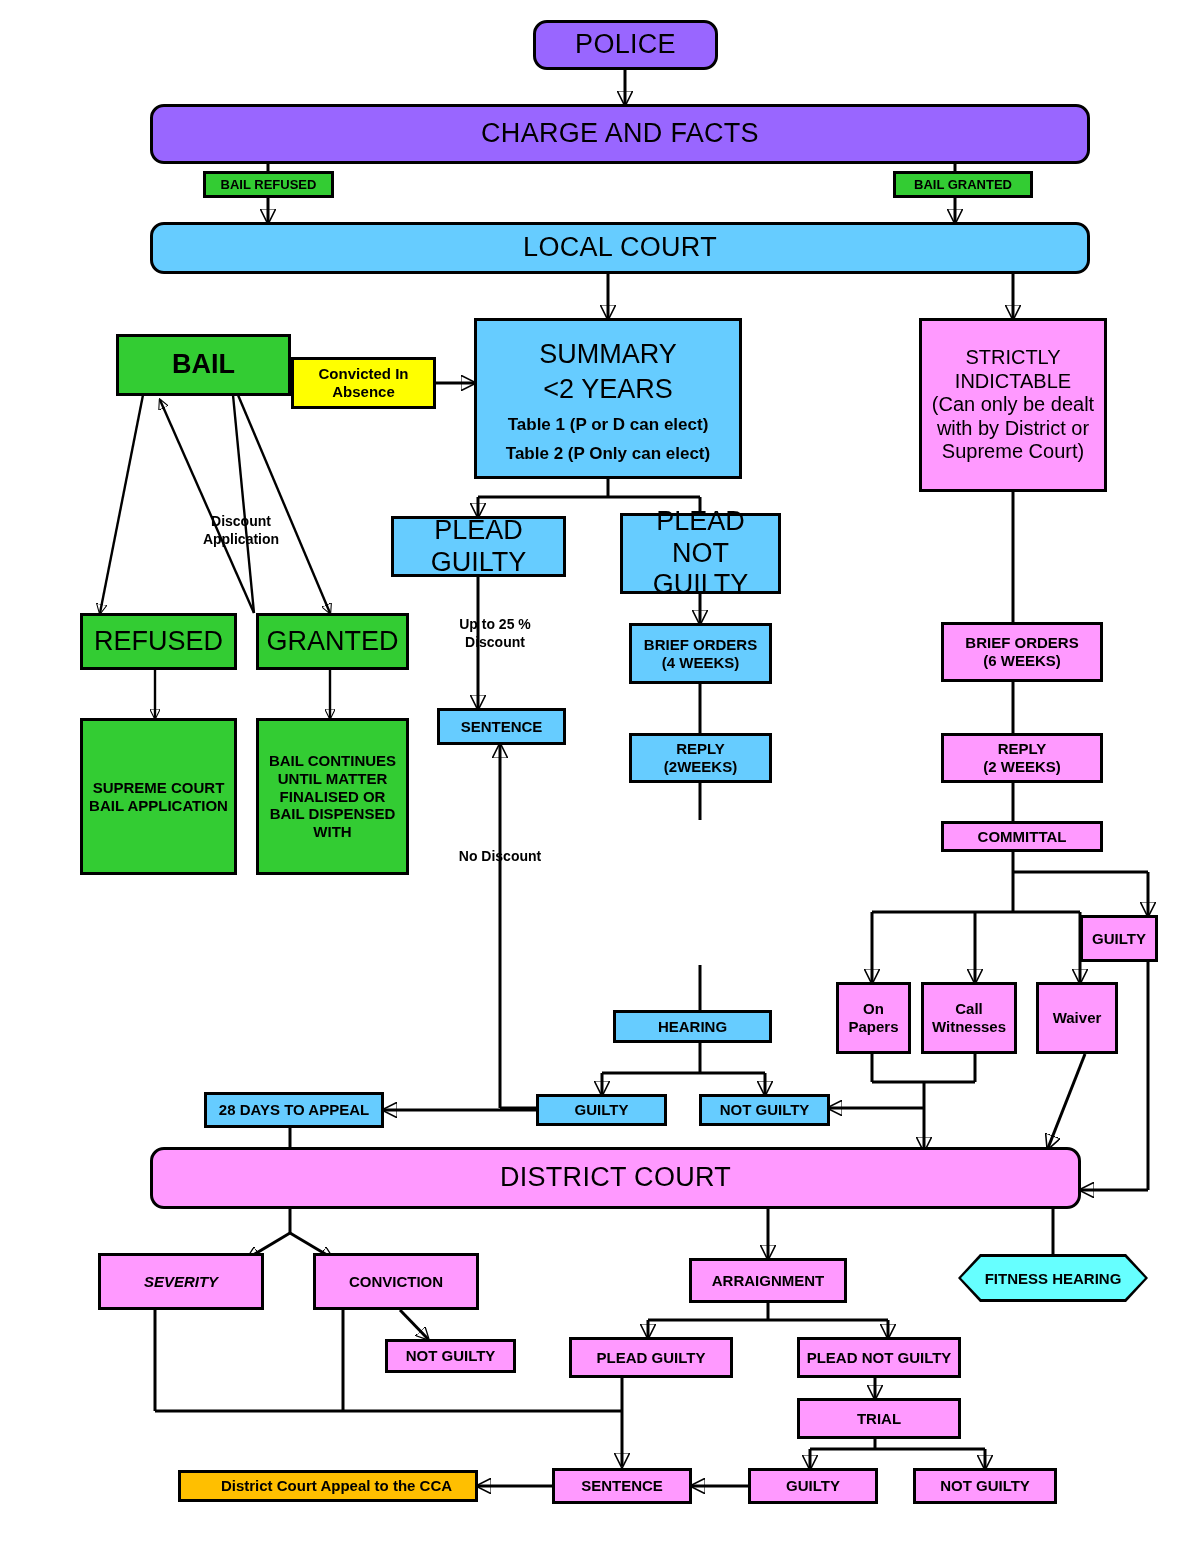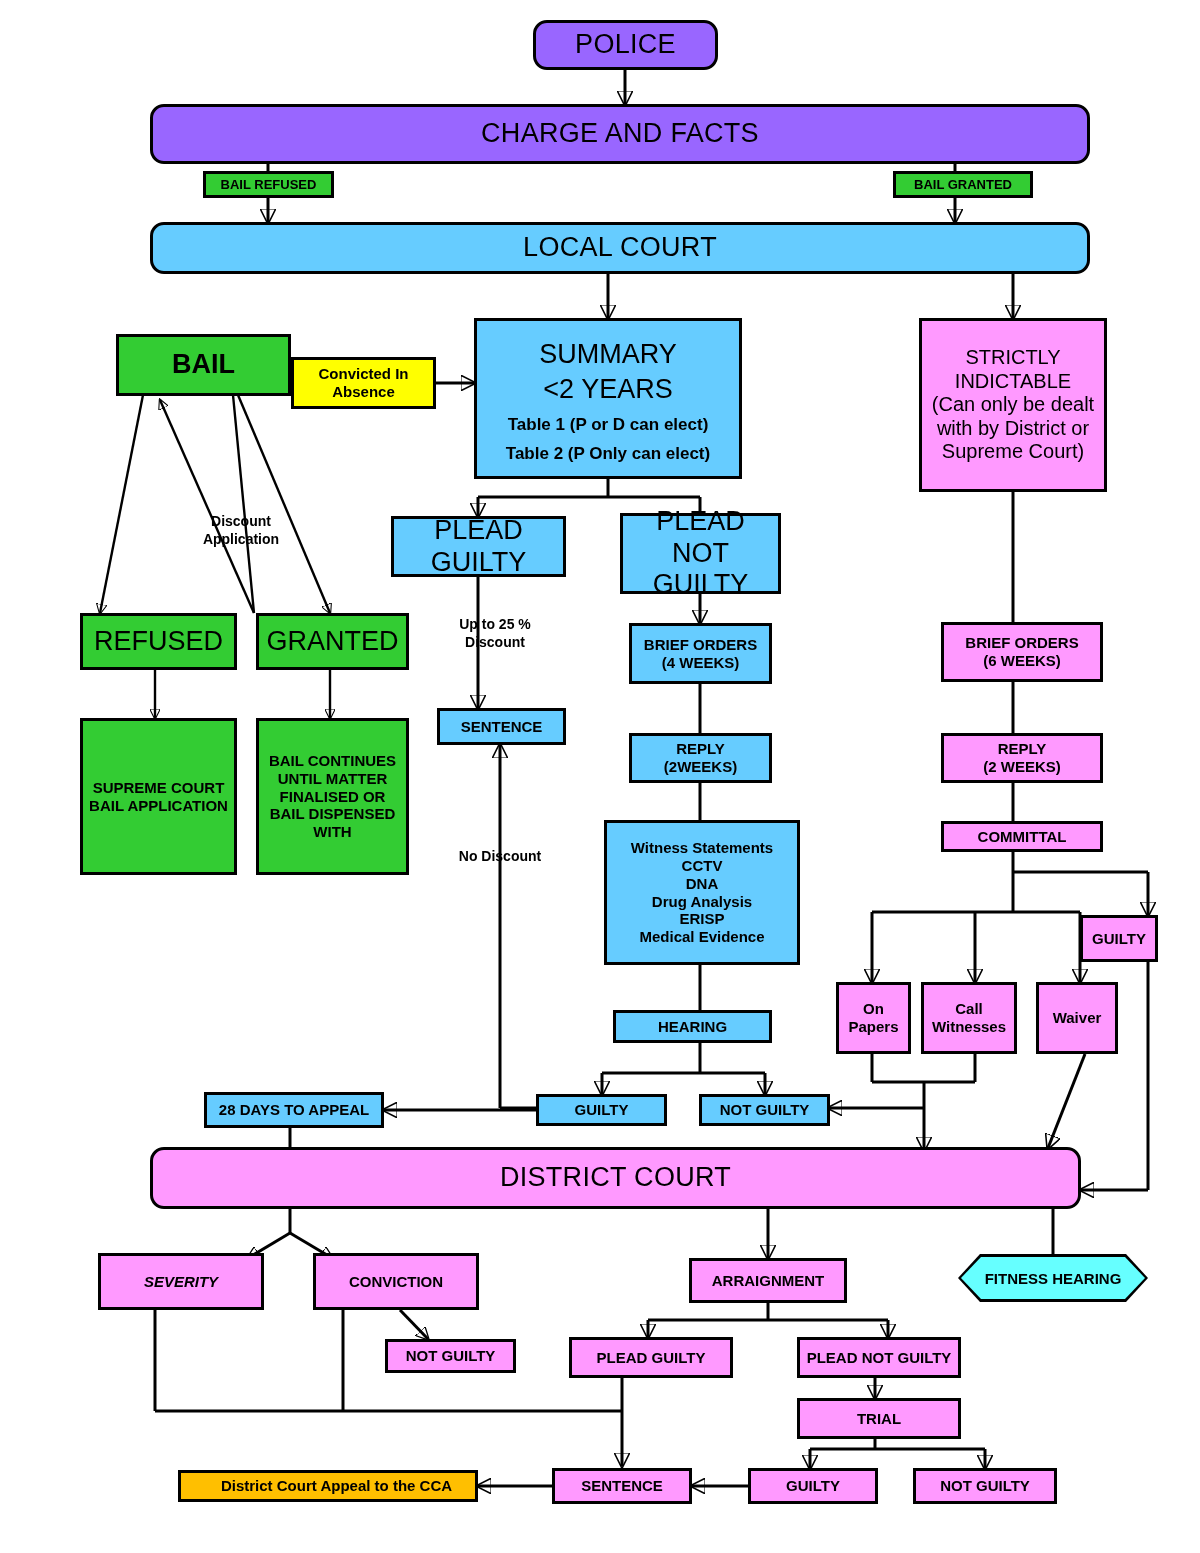--- a/index.html
+++ b/index.html
@@ -275,28 +275,20 @@
   <div class="node c-blue t-sm" style="left:629px;top:623px;width:143px;height:61px;">
     <span class="lbl">BRIEF ORDERS
 (4 WEEKS)</span>
   </div>
 
   <div class="node c-blue t-sm" style="left:629px;top:733px;width:143px;height:50px;">
     <span class="lbl">REPLY
 (2WEEKS)</span>
   </div>
 
-  <div class="node c-blue t-sm" style="left:604px;top:820px;width:196px;height:145px;">
-    <span class="lbl">Witness Statements
-CCTV
-DNA
-Drug Analysis
-ERISP
-Medical Evidence</span>
-  </div>
 
   <div class="node c-blue t-sm" style="left:613px;top:1010px;width:159px;height:33px;">
     <span class="lbl">HEARING</span>
   </div>
 
   <div class="node c-blue t-sm" style="left:536px;top:1094px;width:131px;height:32px;">
     <span class="lbl">GUILTY</span>
   </div>
 
   <div class="node c-blue t-sm" style="left:699px;top:1094px;width:131px;height:32px;">

